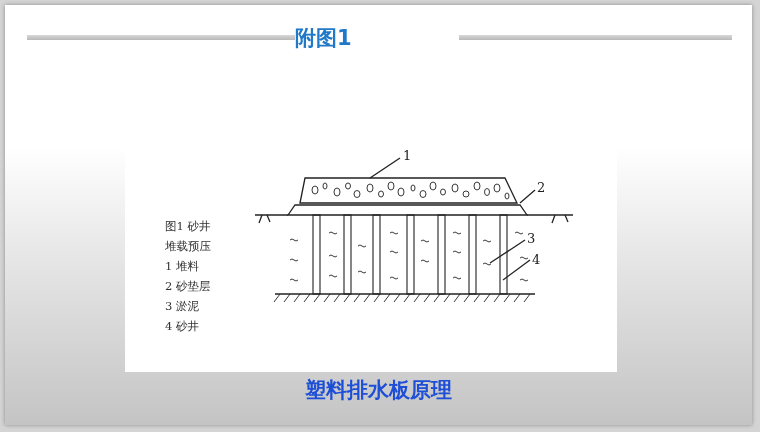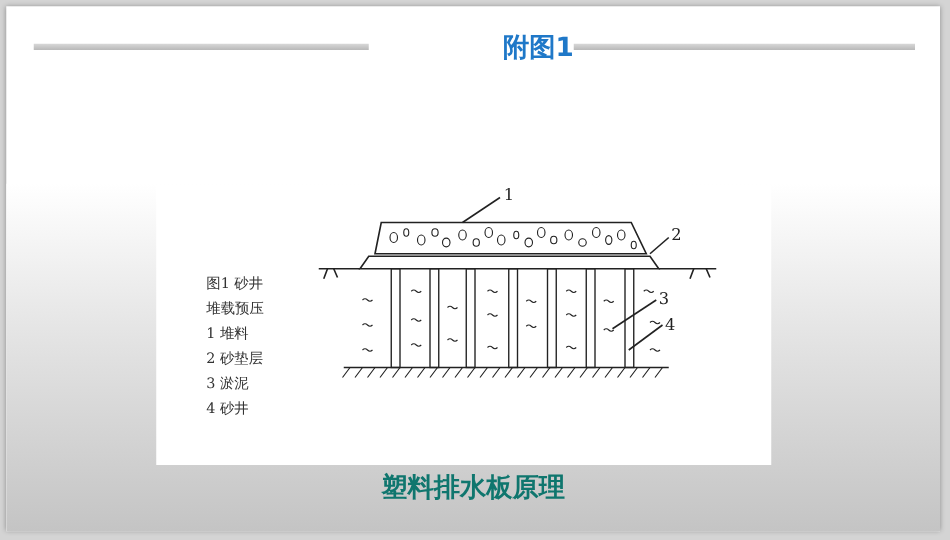--- a/index.html
+++ b/index.html
@@ -3,24 +3,24 @@
 <meta charset="utf-8">
 <style>
   html, body { margin:0; padding:0; }
   body { width:760px; height:432px; background:#d4d4d4; position:relative; overflow:hidden; font-family:"DejaVu Sans", sans-serif; }
   .slide { position:absolute; left:5px; top:5px; width:747px; height:420px; background:#ffffff; box-shadow:0 0 4px rgba(0,0,0,0.35); overflow:hidden; }
   .gradient { position:absolute; left:0; top:142px; width:747px; height:278px; background:linear-gradient(#ffffff 0%, #e6e6e6 40%, #c4c4c4 100%); }
   .title-row { position:absolute; left:0; top:18px; width:747px; height:30px; }
   .rule { position:absolute; top:12px; height:5px; background:linear-gradient(#d8d8d8, #b8b8b8); }
   .rule.left { left:22px; width:268px; }
   .rule.right { left:454px; width:273px; }
-  .title { position:absolute; left:290px; width:164px; top:0; text-align:right; font-weight:bold; font-size:21px; color:#1f78c8; line-height:30px; }
+  .title { position:absolute; left:290px; width:164px; top:0; text-align:left; font-weight:bold; font-size:21px; color:#1f78c8; line-height:30px; }
   .figure { position:absolute; left:120px; top:143px; width:492px; height:224px; background:#ffffff; }
   .legend { position:absolute; left:40px; top:28px; font-family:"DejaVu Serif", serif; font-size:11.5px; color:#333; line-height:20px;margin-top:40px; }
-  .caption { position:absolute; left:0; width:747px; top:371px; text-align:center; font-weight:bold; font-size:21px; color:#0f766e; }
+  .caption { position:absolute; left:0; width:747px; top:371px; text-align:center; font-weight:bold; font-size:21px; color:#1d4ed8; }
   svg text { font-family:"DejaVu Serif", serif; }
 </style>
 </head>
 <body>
 
 <div class="slide">
   <div class="gradient"></div>
 
   <div class="title-row">
     <div class="rule left"></div>

